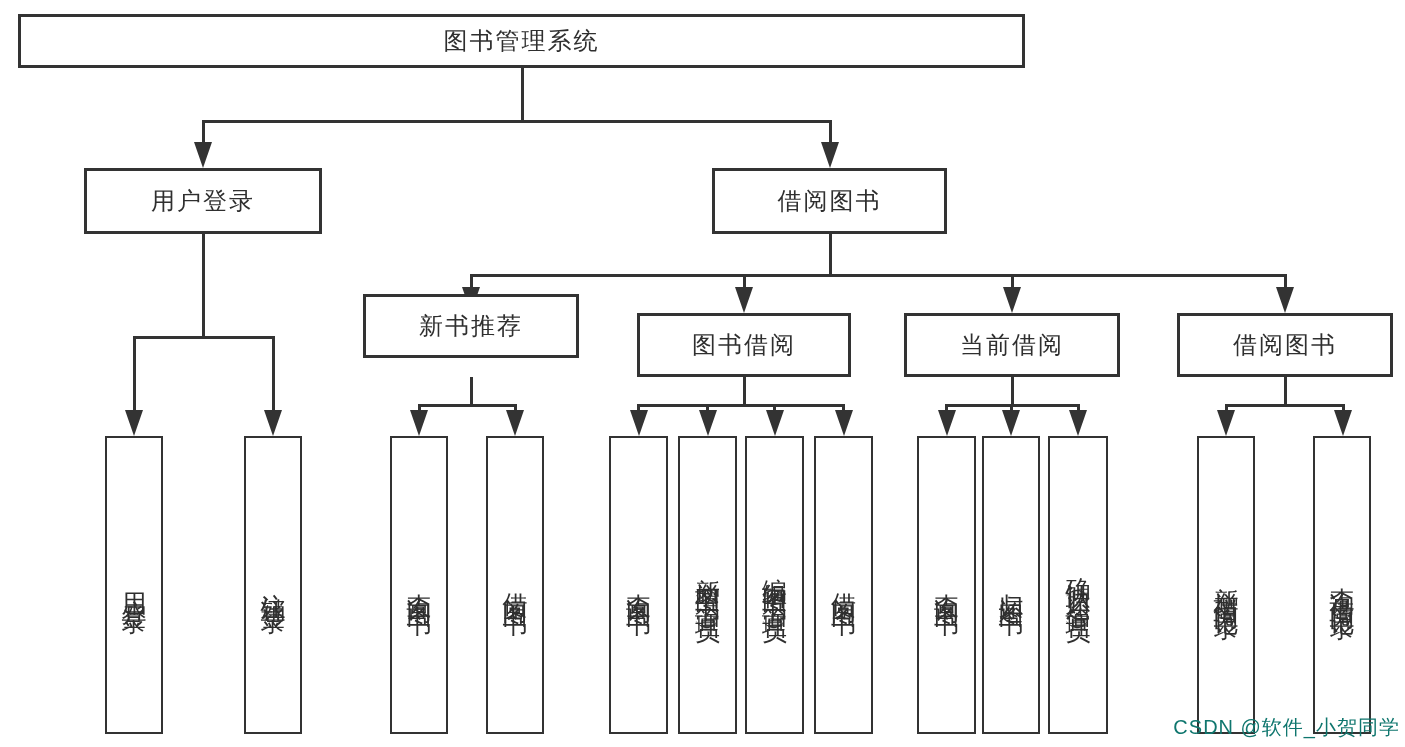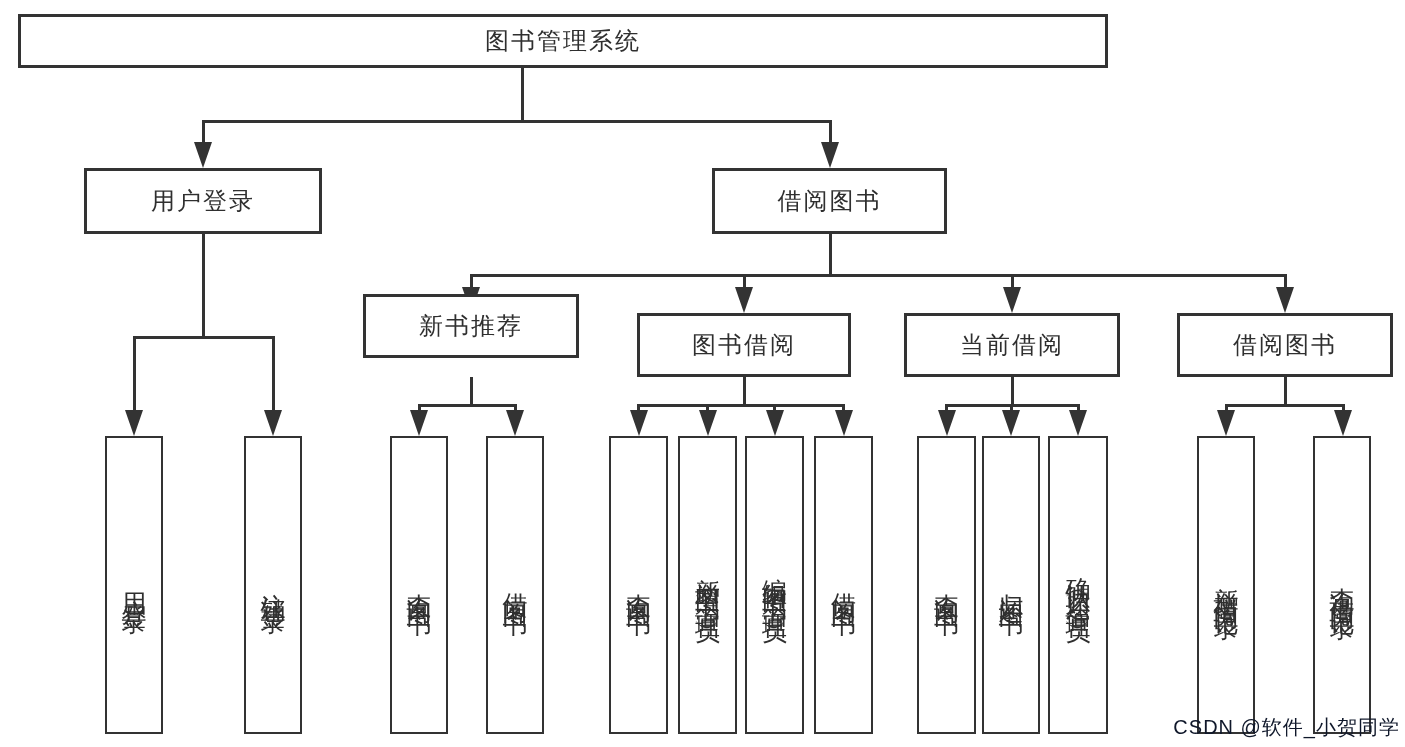--- a/index.html
+++ b/index.html
@@ -36,31 +36,31 @@
   .arw{
     position:absolute;width:0;height:0;
     border-left:9px solid transparent;
     border-right:9px solid transparent;
     border-top:26px solid #333333;
   }
   .watermark{
     position:absolute;
     top:714px;right:5px;
     font-size:20px;
-    color:#0f172a;
+    color:#0f766e;
     letter-spacing:1px;
     white-space:nowrap;
   }
 </style>
 </head>
 <body>
 
 <div class="canvas">
 
-  <div class="box" style="left:18px;top:14px;width:1090px;height:54px;">
+  <div class="box" style="left:18px;top:14px;width:1007px;height:54px;">
     <span class="hlabel">图书管理系统</span>
   </div>
 
   <div class="line" style="left:520.5px;top:68px;width:3px;height:52px;"></div>
   <div class="line" style="left:201.5px;top:120px;width:630px;height:3px;"></div>
   <div class="line" style="left:201.5px;top:120px;width:3px;height:24px;"></div>
   <div class="arw" style="left:194px;top:142px;"></div>
   <div class="line" style="left:828.5px;top:120px;width:3px;height:24px;"></div>
   <div class="arw" style="left:821px;top:142px;"></div>
 

